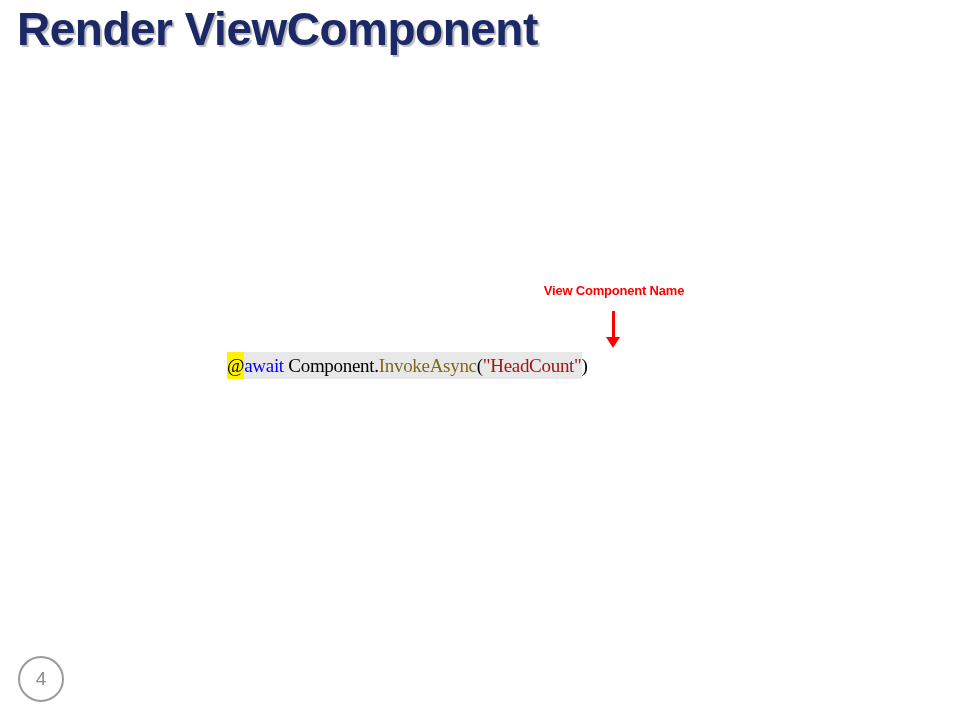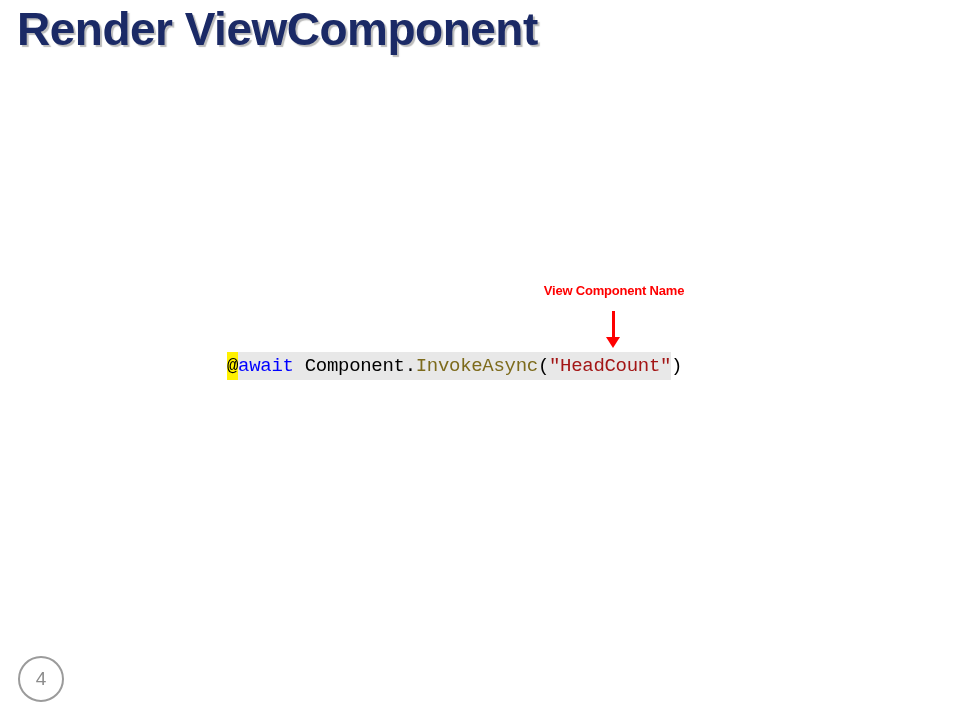--- a/index.html
+++ b/index.html
@@ -57,21 +57,21 @@
     width: 0;
     height: 0;
     border-left: 7px solid transparent;
     border-right: 7px solid transparent;
     border-top: 11px solid #FE0000;
   }
   .code-line {
     position: absolute;
     left: 227px;
     top: 355px;
-    font-family: Liberation Mono, monospace;
+    font-family: Liberation Serif, serif;
     font-size: 19px;
     letter-spacing: -0.3px;
     line-height: 22px;
     white-space: pre;
   }
   .code-line .tok {
     padding-top: 3px;
     padding-bottom: 3px;
   }
   .page-badge {

